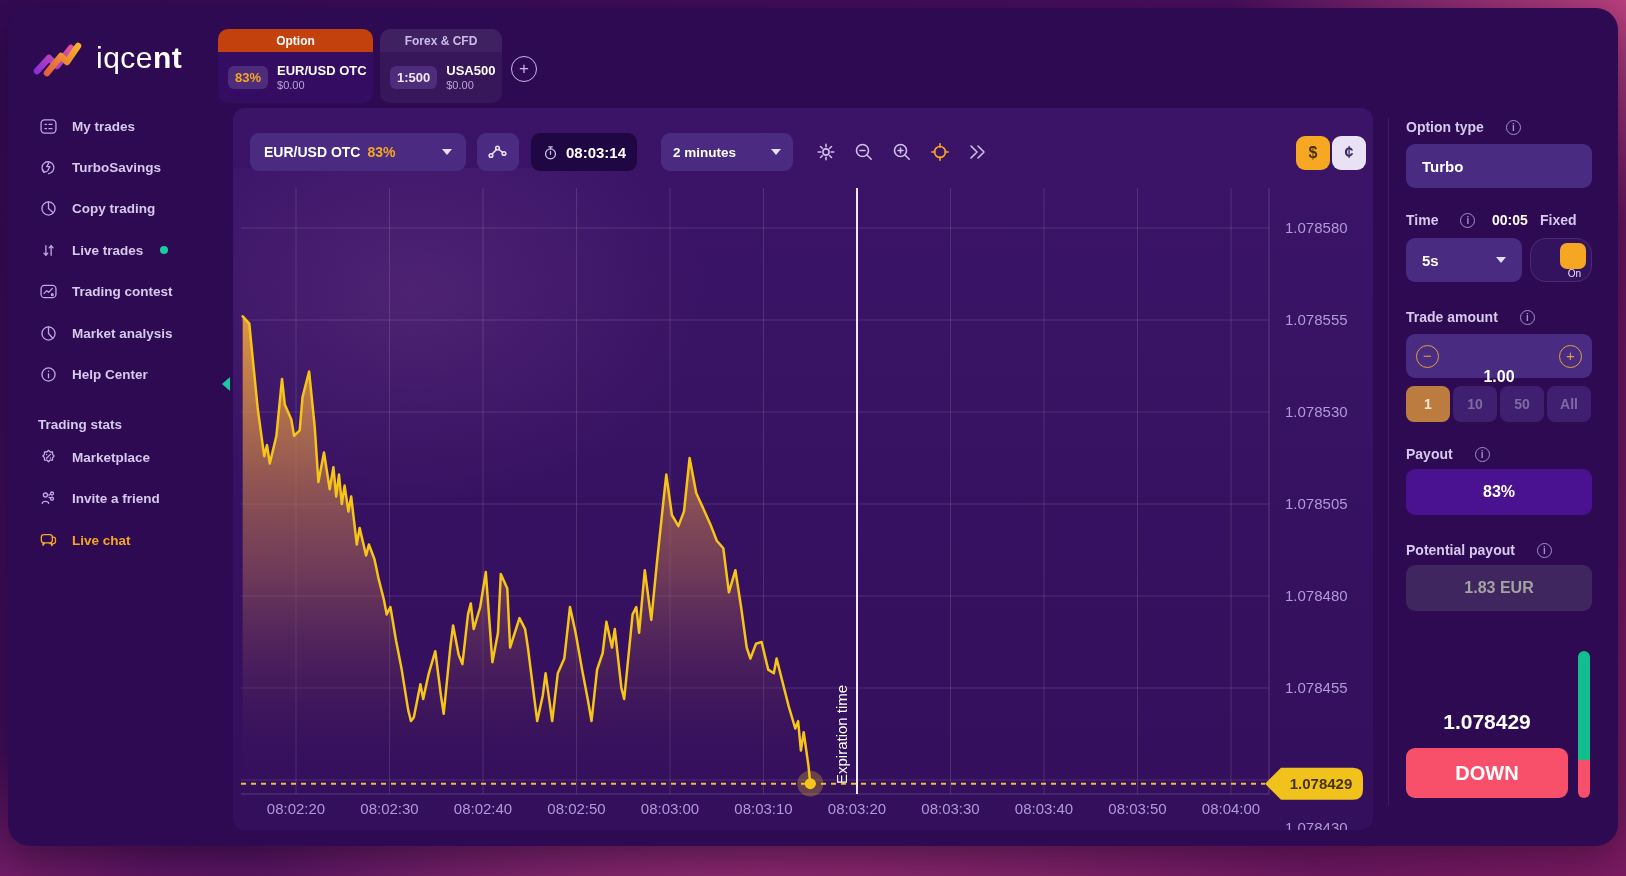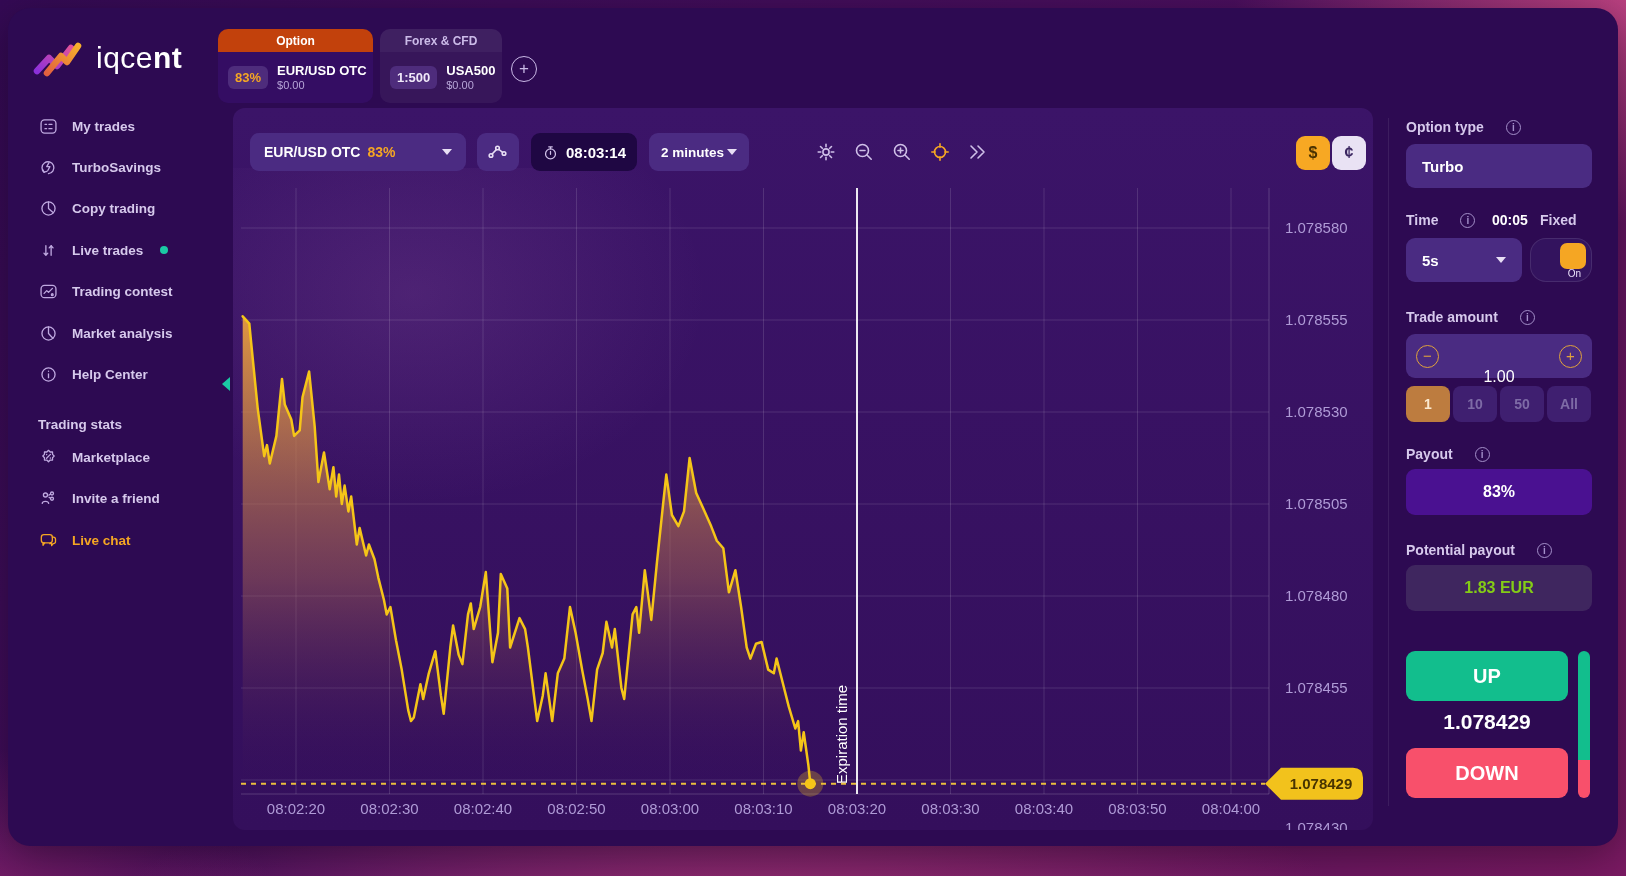--- a/index.html
+++ b/index.html
@@ -43,21 +43,21 @@
   
   .chart-panel{position:absolute;left:225px;top:100px;width:1140px;height:722px;border-radius:12px;background:linear-gradient(180deg,#3b1468 0%,#340f5c 100%);overflow:hidden;}
   .chart-glow{position:absolute;left:0;top:60px;width:600px;height:420px;background:radial-gradient(420px 300px at 30% 30%, rgba(200,130,205,.14), transparent 70%);pointer-events:none;}
   .tool{position:absolute;top:25px;height:38px;background:#4b2b82;border-radius:9px;display:flex;align-items:center;color:#fff;cursor:pointer;}
   .t-symbol{left:17px;width:216px;padding:0 14px;gap:7px;}
   .t-symbol .sym{font-size:14px;font-weight:700;}
   .t-symbol .pct{font-size:14px;font-weight:700;color:#f5a623;flex:1;}
   .t-charttype{left:244px;width:42px;justify-content:center;}
   .t-timer{left:298px;width:106px;background:#1f0743;justify-content:center;gap:7px;cursor:default;}
   .t-timer .tm{font-size:15px;font-weight:700;}
-  .t-interval{left:416px;width:100px;padding:0 12px;justify-content:space-between;}
+  .t-interval{left:428px;width:132px;padding:0 12px;justify-content:space-between;}
   .t-interval .iv{font-size:13.5px;font-weight:700;}
   .caret{width:0;height:0;border-left:5px solid transparent;border-right:5px solid transparent;border-top:6px solid #e8dff5;}
   .icon-btn{position:absolute;top:32px;width:24px;height:24px;cursor:pointer;}
   .icon-btn svg{width:24px;height:24px;stroke:#cfc0e8;fill:none;stroke-width:1.6;stroke-linecap:round;stroke-linejoin:round;}
   .icon-btn.orange svg{stroke:#f5a623;}
   .cur-btn{position:absolute;top:28px;width:34px;height:34px;border-radius:9px;display:flex;align-items:center;justify-content:center;font-size:16px;font-weight:700;cursor:pointer;}
   .cur-usd{left:1063px;background:#f7a823;color:#4a3200;}
   .cur-cent{left:1099px;background:#e9e2f4;color:#3a2560;}
   .chart-svg{position:absolute;left:0;top:70px;}
   .chart-svg text{font-family:"Liberation Sans",sans-serif;}
@@ -66,25 +66,25 @@
   .tp-label{position:absolute;color:#d6c9ec;font-size:14px;font-weight:600;display:flex;align-items:center;gap:22px;}
   .info-i{width:15px;height:15px;border:1.2px solid #a38fc9;border-radius:50%;color:#a38fc9;font-size:10px;font-weight:700;display:inline-flex;align-items:center;justify-content:center;font-style:normal;}
   .tp-field{position:absolute;background:#4a2b82;border-radius:9px;display:flex;align-items:center;color:#fff;font-size:15px;font-weight:700;padding:0 16px;cursor:pointer;}
   .time-extra{position:absolute;color:#fff;font-size:14px;font-weight:700;}
   .fixed-lbl{position:absolute;color:#d6c9ec;font-size:14px;font-weight:600;}
   .toggle{position:absolute;left:1522px;top:230px;width:62px;height:44px;background:#33135e;border:1px solid rgba(255,255,255,.1);border-radius:16px;cursor:pointer;text-align:right;}
   .knob{position:absolute;right:5px;top:4px;width:26px;height:26px;background:#f5a623;border-radius:7px;}
   .toggle-on{position:absolute;right:10px;bottom:2px;color:#e8def8;font-size:10px;}
   .stepper{position:absolute;left:1398px;top:326px;width:186px;height:44px;background:#4a2b82;border-radius:9px;display:flex;align-items:center;justify-content:space-between;padding:0 10px;}
   .step-btn{width:23px;height:23px;border:1.6px solid #e0a23c;border-radius:50%;color:#e0a23c;font-size:15px;display:flex;align-items:center;justify-content:center;cursor:pointer;line-height:0;}
-  .step-val{color:#fff;font-size:16px;font-weight:400;margin-top:42px;}
+  .step-val{color:#fff;font-size:16px;font-weight:700;margin-top:42px;}
   .quick{position:absolute;top:378px;width:44px;height:36px;border-radius:8px;background:#3f1f70;color:#7e6ba6;font-size:14px;font-weight:700;display:flex;align-items:center;justify-content:center;cursor:pointer;}
   .quick.active{background:#bd7c3f;color:#fbe9cf;}
   .payout-box{position:absolute;left:1398px;top:461px;width:186px;height:46px;background:#4a1191;border-radius:9px;display:flex;align-items:center;justify-content:center;color:#fff;font-size:16px;font-weight:700;}
-  .pp-box{position:absolute;left:1398px;top:557px;width:186px;height:46px;background:#3f265f;border-radius:9px;display:flex;align-items:center;justify-content:center;color:#84cc16;font-size:16px;font-weight:700;}
+  .pp-box{position:absolute;left:1398px;top:557px;width:186px;height:46px;background:#3f265f;border-radius:9px;display:flex;align-items:center;justify-content:center;color:#a3a3a3;font-size:16px;font-weight:700;}
   .up-btn{position:absolute;left:1398px;top:643px;width:162px;height:50px;background:#12be8d;border-radius:9px;display:flex;align-items:center;justify-content:center;color:#fff;font-size:20px;font-weight:700;cursor:pointer;}
   .down-btn{position:absolute;left:1398px;top:740px;width:162px;height:50px;background:#f8506b;border-radius:9px;display:flex;align-items:center;justify-content:center;color:#fff;font-size:20px;font-weight:700;cursor:pointer;}
   .spot-price{position:absolute;left:1398px;top:702px;width:162px;text-align:center;color:#fff;font-size:21px;font-weight:700;}
   .senti{position:absolute;left:1570px;top:643px;width:12px;height:147px;border-radius:6px;overflow:hidden;display:flex;flex-direction:column;}
   .senti .s-up{background:#12be8d;}
   .senti .s-down{background:#f8506b;}
 </style>
 </head>
 <body>
 
@@ -390,21 +390,20 @@
         <i class="info-i">i</i>
     </div>
     <div class="payout-box">83%</div>
 
     <div class="tp-label" style="left:1398px;top:534px">
       <span>Potential payout</span>
         <i class="info-i">i</i>
     </div>
     <div class="pp-box">1.83 EUR</div>
 
-    <div class="up-btn">UP</div>
     <div class="spot-price">1.078429</div>
     <div class="down-btn">DOWN</div>
     <div class="senti">
       <div class="s-up" style="height: 74%;"></div>
       <div class="s-down" style="height: 26%;"></div>
     </div>
 
   </div>
 </div>
 

